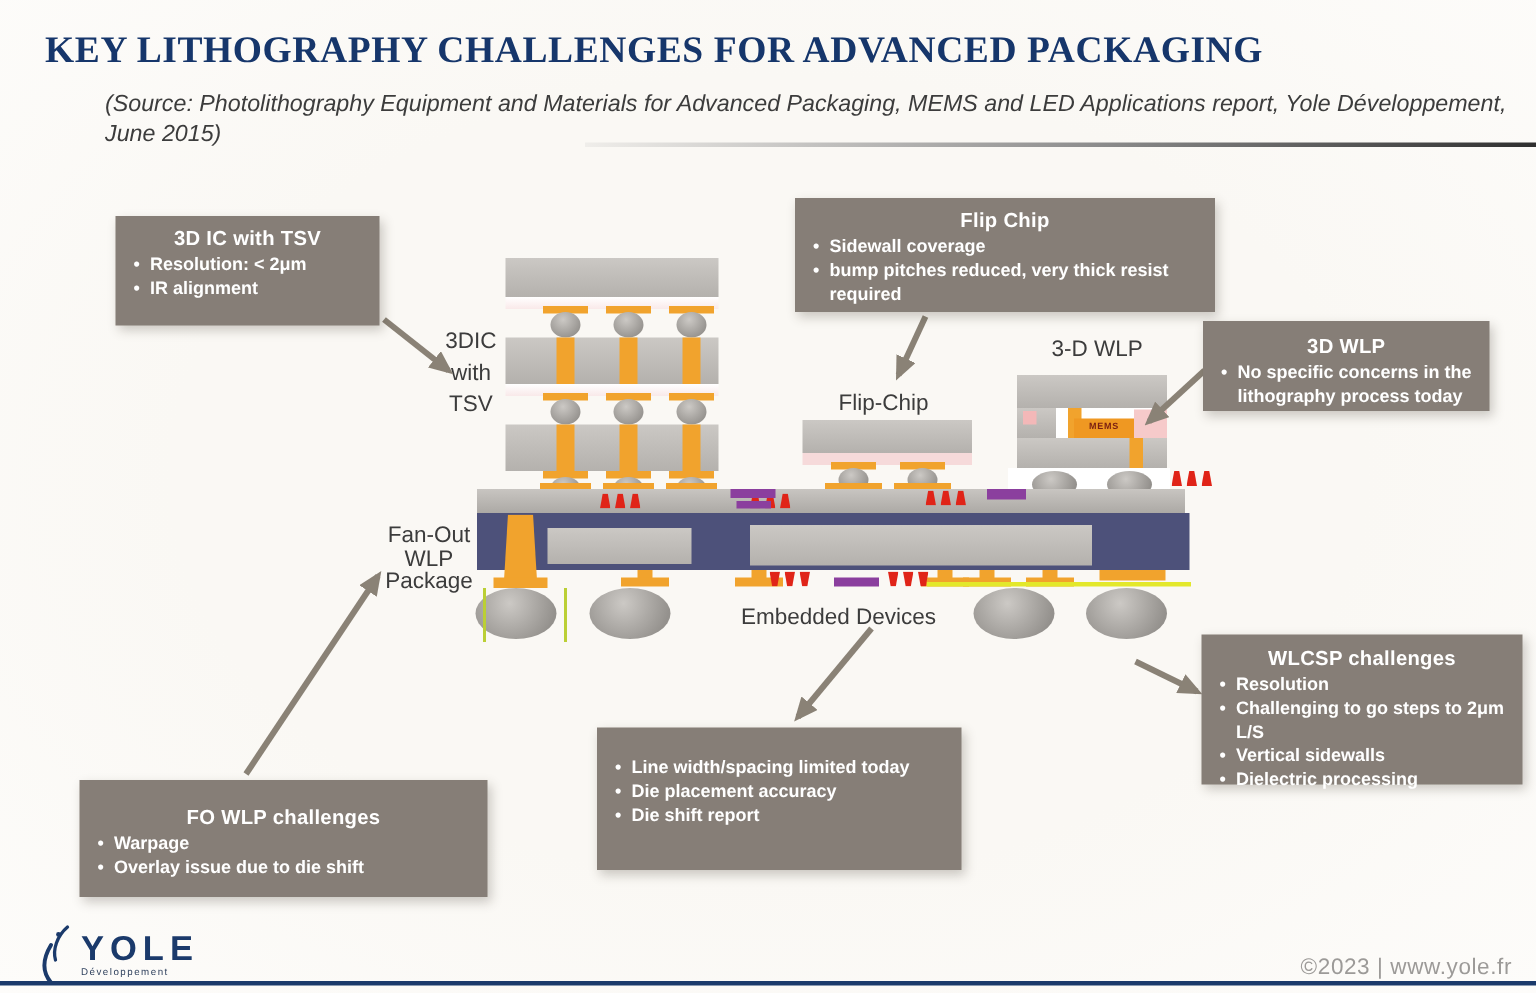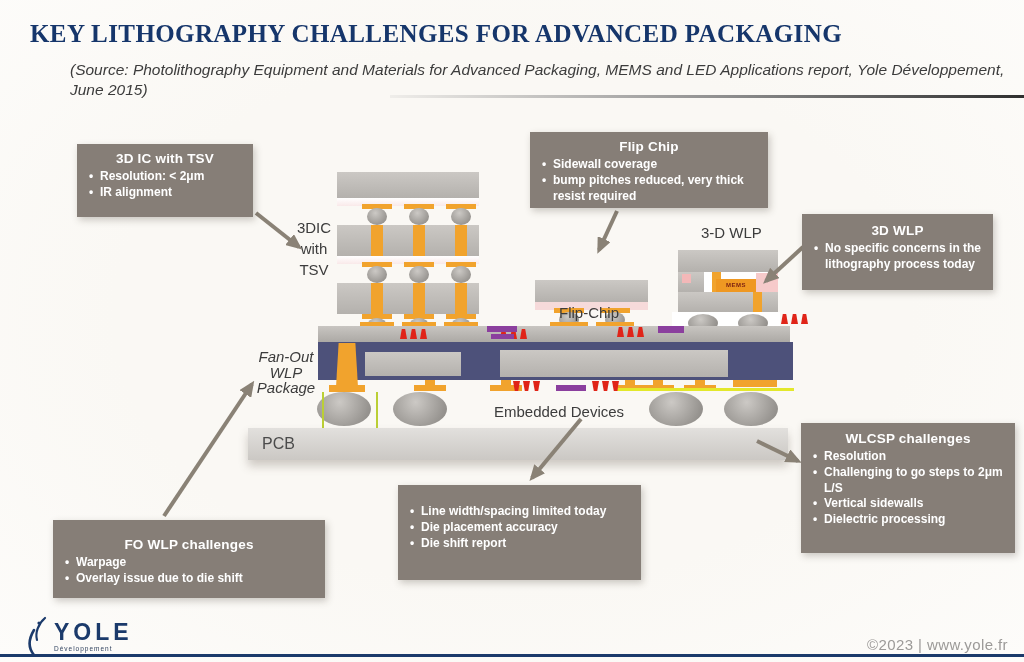--- a/index.html
+++ b/index.html
@@ -176,32 +176,29 @@
     <div class="pv" style="left:556px;top:385px;width:30px;height:6px;"></div>
     <div class="abs" style="left:618px;top:388px;width:176px;height:3px;background:#E3E82B;"></div>
 
     <div class="ball" style="left:317px;top:392px;width:54px;height:34px;"></div>
     <div class="ball" style="left:393px;top:392px;width:54px;height:34px;"></div>
     <div class="ball" style="left:649px;top:392px;width:54px;height:34px;"></div>
     <div class="ball" style="left:724px;top:392px;width:54px;height:34px;"></div>
     <div class="gl" style="left:322px;top:392px;height:36px;"></div>
     <div class="gl" style="left:376px;top:392px;height:36px;"></div>
 
-    <div class="pcb" style="left:248px;top:428px;width:540px;height:32px;">
-      <span>PCB</span>
-    </div>
 
     <div class="dlbl center" style="left:279px;top:217px;width:70px;line-height:21px;">
       <div>3DIC</div>
       <div>with</div>
       <div>TSV</div>
     </div>
-    <div class="dlbl" style="left:559px;top:260px;margin-top:44px;">Flip-Chip</div>
+    <div class="dlbl" style="left:559px;top:260px;">Flip-Chip</div>
     <div class="dlbl" style="left:701px;top:224px;">3-D WLP</div>
-    <div class="dlbl center" style="left:248px;top:349px;width:76px;line-height:15.5px;font-style:italic;">
+    <div class="dlbl center" style="left:248px;top:349px;width:76px;line-height:15.5px;">
       <div>Fan-Out</div>
       <div>WLP</div>
       <div>Package</div>
     </div>
     <div class="dlbl" style="left:494px;top:403px;">Embedded Devices</div>
   </div>
 
   <svg class="arrows" width="1024" height="662" viewBox="0 0 1024 662">
     <defs>
       <marker id="ah" markerUnits="userSpaceOnUse" markerWidth="16" markerHeight="14" refX="12" refY="7" orient="auto">
@@ -214,30 +211,30 @@
     <line x1="757" y1="441" x2="798" y2="461" stroke="#8A8276" stroke-width="4" marker-end="url(#ah)"></line>
     <line x1="164" y1="516" x2="252" y2="384" stroke="#8A8276" stroke-width="4" marker-end="url(#ah)"></line>
     <line x1="581" y1="419" x2="532" y2="478" stroke="#8A8276" stroke-width="4" marker-end="url(#ah)"></line>
   </svg>
 
   <div class="callout" style="left:77px;top:144px;width:176px;height:73px;">
     <div class="t">3D IC with TSV</div>
     <div class="li">Resolution: &lt; 2μm</div>
     <div class="li">IR alignment</div>
   </div>
-  <div class="callout" style="left:530px;top:132px;width:238px;height:76px;">
+  <div class="callout" style="left:530px;top:132px;width:280px;height:76px;">
     <div class="t">Flip Chip</div>
     <div class="li">Sidewall coverage</div>
     <div class="li">bump pitches reduced, very thick resist required</div>
   </div>
-  <div class="callout" style="left:802px;top:214px;width:191px;height:76px;padding-top:9px;">
+  <div class="callout" style="left:802px;top:214px;width:191px;height:60px;padding-top:9px;">
     <div class="t">3D WLP</div>
     <div class="li">No specific concerns in the lithography process today</div>
   </div>
-  <div class="callout" style="left:801px;top:423px;width:214px;height:130px;padding-top:8px;">
+  <div class="callout" style="left:801px;top:423px;width:214px;height:100px;padding-top:8px;">
     <div class="t">WLCSP challenges</div>
     <div class="li">Resolution</div>
     <div class="li">Challenging to go steps to 2μm L/S</div>
     <div class="li">Vertical sidewalls</div>
     <div class="li">Dielectric processing</div>
   </div>
   <div class="callout" style="left:398px;top:485px;width:243px;height:95px;padding-top:19px;">
     <div class="li">Line width/spacing limited today</div>
     <div class="li">Die placement accuracy</div>
     <div class="li">Die shift report</div>

